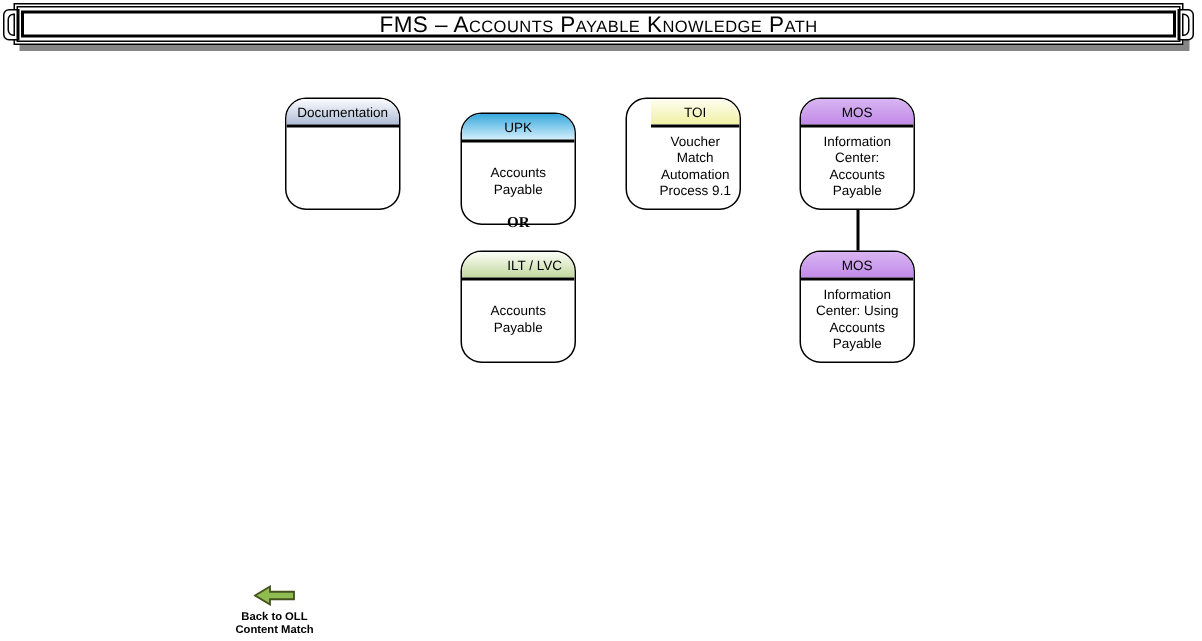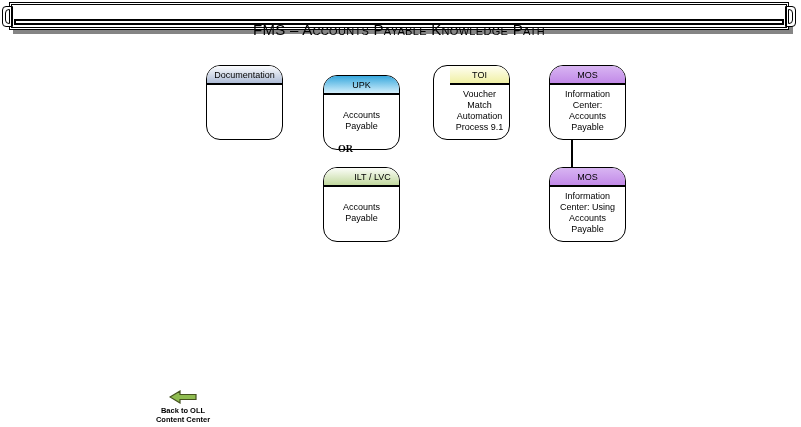--- a/index.html
+++ b/index.html
@@ -4,30 +4,30 @@
 <style>
   * { margin:0; padding:0; box-sizing:border-box; }
   body { background:#fff; font-family:"Liberation Sans", sans-serif; }
   .canvas { position:relative; width:801px; height:427px; background:#ffffff; overflow:hidden; }
 
   
   .title-frame { position:absolute; left:9px; top:2px; width:780px; height:28px;
                  background:#fff; border:1px solid #000; box-shadow:4px 4px 0 #858585; }
   .frame-mid   { position:absolute; inset:1px; border:1px solid #000; }
   .frame-inner { position:absolute; inset:2px; border:2px solid #000;
-                 display:flex; justify-content:center; background:#fff;margin-top:12px; }
+                 display:flex; align-items:center; justify-content:center; background:#fff; }
   .title-text  { font-variant:small-caps; font-size:15px; letter-spacing:0.3px; color:#000; white-space:nowrap; }
   .ornament { position:absolute; top:3px; width:11px; height:21px; background:#fff; border:1px solid #000; }
   .ornament::after { content:""; position:absolute; inset:2px; border:1px solid #000; border-radius:inherit; }
   .ornament.left  { left:-8px;  border-radius:4px 0 0 4px; }
   .ornament.right { right:-8px; border-radius:0 4px 4px 0; }
 
   
   .kbox { position:absolute; width:77px; height:75px; background:#fff;
-          border:1.4px solid #000; border-radius:14px; overflow:hidden; cursor:pointer;margin-left:16px; }
+          border:1.4px solid #000; border-radius:14px; overflow:hidden; cursor:pointer; }
   .kbox-header { height:19px; border-bottom:2px solid #000;
                  display:flex; align-items:center; justify-content:center;
                  font-size:9px; color:#000; }
   .kbox-body { height:52px; display:flex; align-items:center; justify-content:center;
                text-align:center; font-size:9px; line-height:11px; color:#000; white-space:pre-line; }
 
   .box-doc  { left:190px; top:65px; }
   .box-upk  { left:307px; top:75px; }
   .box-toi  { left:417px; top:65px;padding-left:16px; }
   .box-mos1 { left:533px; top:65px; }
@@ -103,16 +103,16 @@
 Center: Using
 Accounts
 Payable</div>
   </div>
 
   <div class="back-link">
     <svg width="28" height="14" viewBox="0 0 28 14">
       <path class="back-arrow-shape" d="M1,7 L11,1 L11,4.5 L27,4.5 L27,9.5 L11,9.5 L11,13 Z"></path>
     </svg>
     <div class="back-text">Back to OLL
-Content Center</div>
+Content Match</div>
   </div>
 
 </div>
 
 </body></html>

